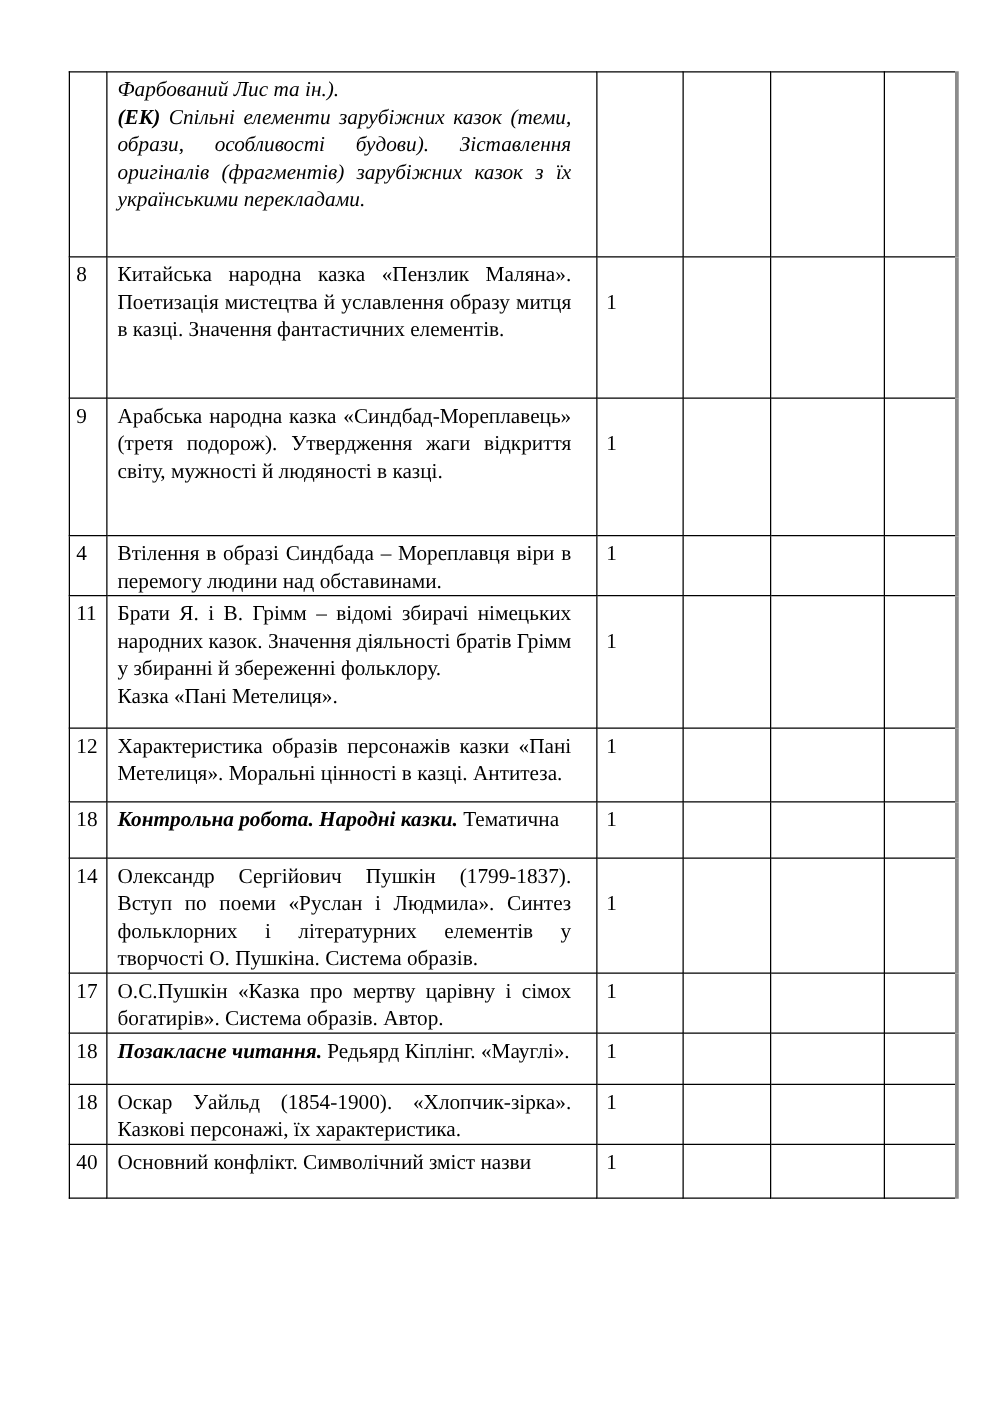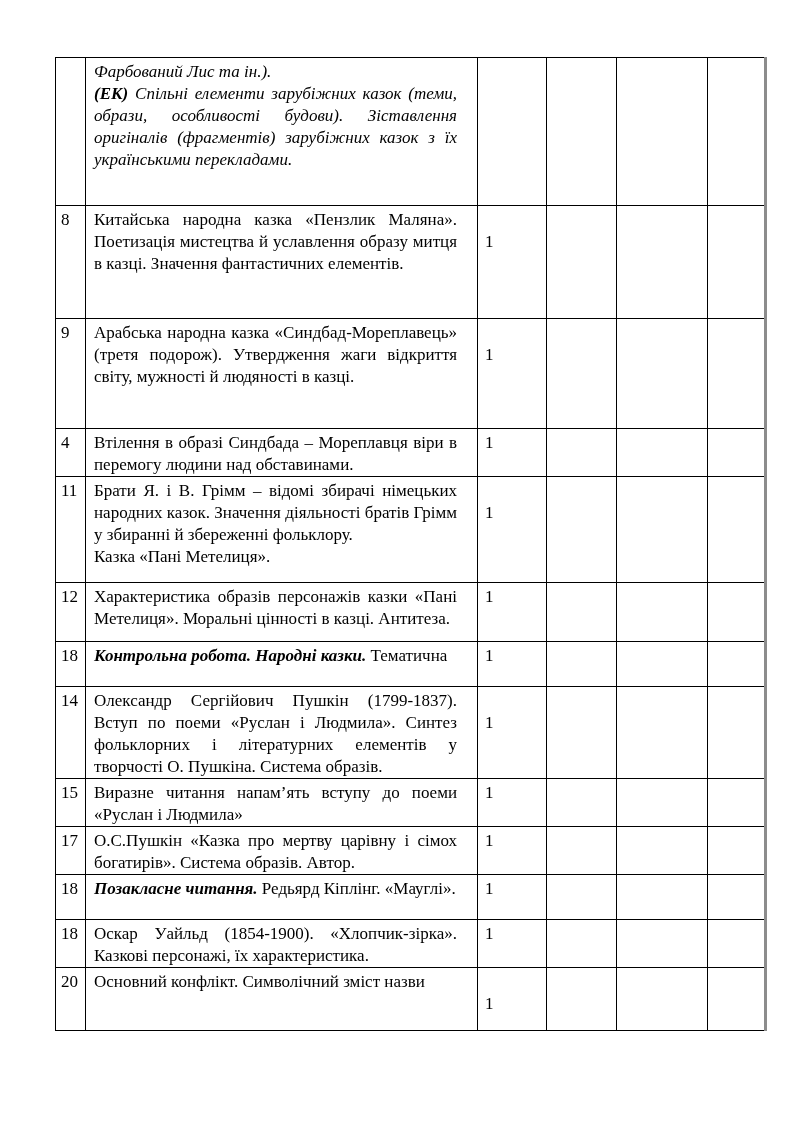--- a/index.html
+++ b/index.html
@@ -154,30 +154,20 @@
         <td class="col-num">14</td>
         <td class="col-topic"><span class="seg-bold">Олександр Сергійович Пушкін (1799-1837). Вступ по поеми «Руслан і Людмила»</span><span class="seg-regular">. Синтез фольклорних і літературних елементів у творчості О. Пушкіна. Система образів.</span></td>
         <td class="col-hours">
           <span class="hours-val">1</span>
         </td>
         <td></td>
         <td></td>
         <td></td>
       </tr>
       <tr>
-        <td class="col-num">15</td>
-        <td class="col-topic"><span class="seg-bold">Виразне читання напам’ять</span><span class="seg-regular"> вступу до поеми «Руслан і Людмила»</span></td>
-        <td class="col-hours">
-          <span class="hours-val">1</span>
-        </td>
-        <td></td>
-        <td></td>
-        <td></td>
-      </tr>
-      <tr>
         <td class="col-num">17</td>
         <td class="col-topic"><span class="seg-regular">О.С.Пушкін «Казка про мертву царівну і сімох богатирів». Система образів. Автор.</span></td>
         <td class="col-hours">
           <span class="hours-val">1</span>
         </td>
         <td></td>
         <td></td>
         <td></td>
       </tr>
       <tr>
@@ -194,21 +184,21 @@
         <td class="col-num">18</td>
         <td class="col-topic"><span class="seg-bold">Оскар Уайльд (1854-1900). «Хлопчик-зірка».</span><span class="seg-regular"> Казкові персонажі, їх характеристика.</span></td>
         <td class="col-hours">
           <span class="hours-val">1</span>
         </td>
         <td></td>
         <td></td>
         <td></td>
       </tr>
       <tr>
-        <td class="col-num">20</td>
+        <td class="col-num">40</td>
         <td class="col-topic"><span class="seg-regular">Основний конфлікт. Символічний зміст назви</span></td>
         <td class="col-hours">
           <span class="hours-val">1</span>
         </td>
         <td></td>
         <td></td>
         <td></td>
       </tr>
     </tbody>
 </table>

